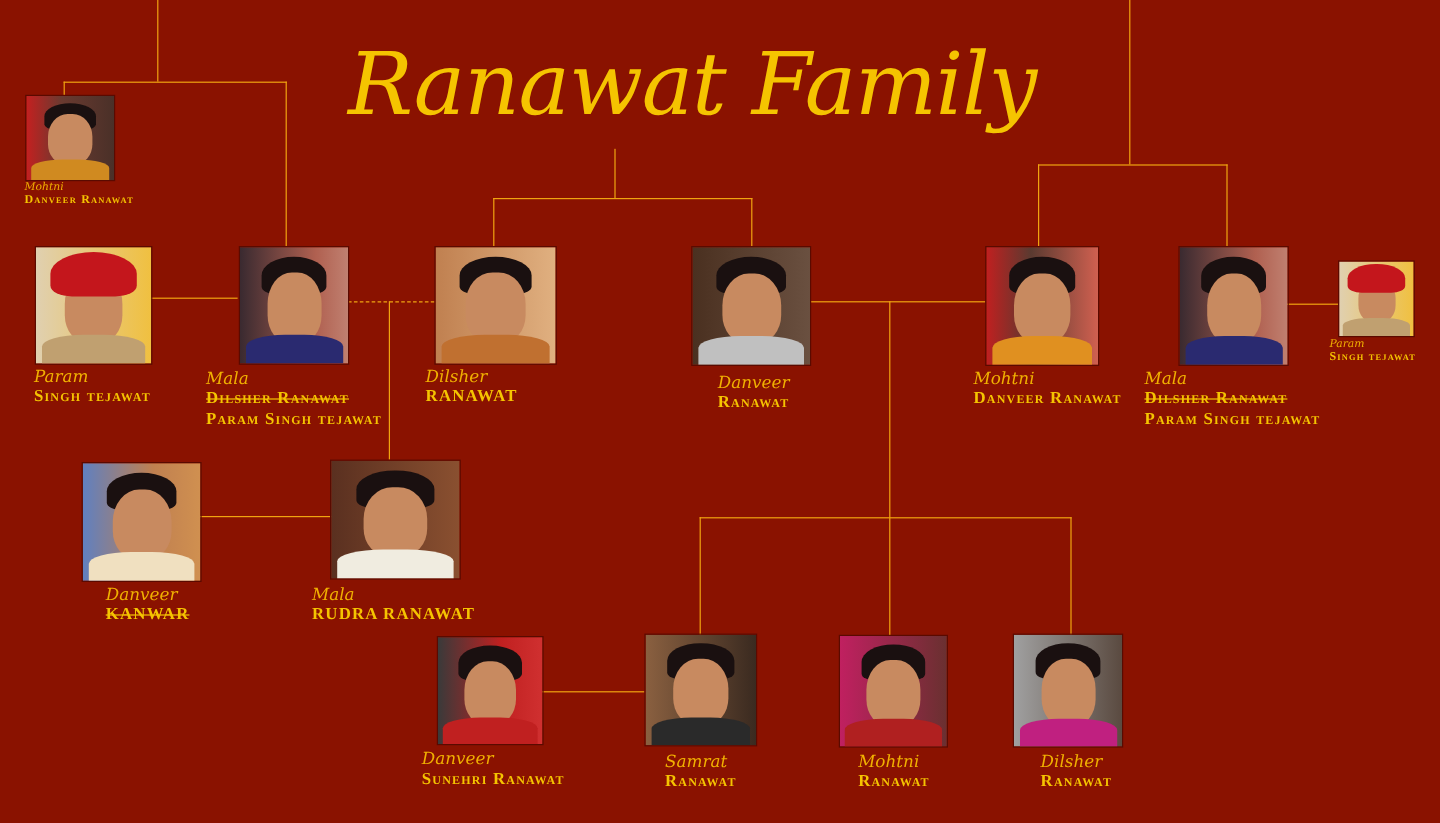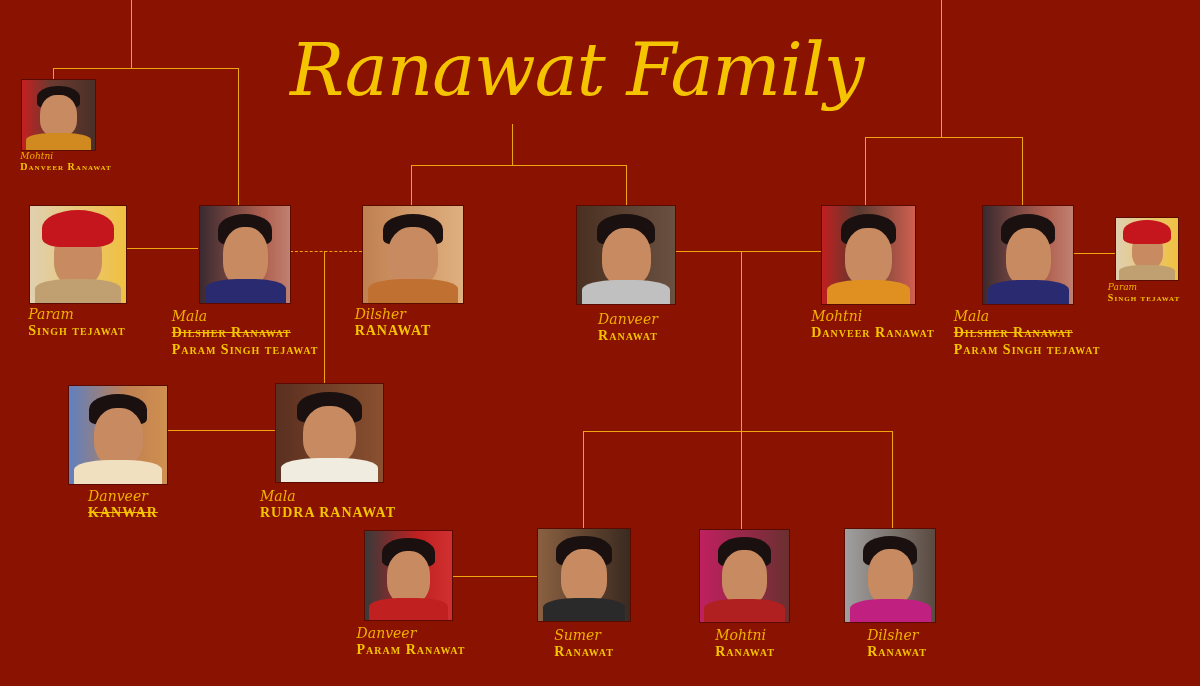--- a/index.html
+++ b/index.html
@@ -185,24 +185,24 @@
 <div class="label" style="left:123px;top:488px;">
   <span class="first">Danveer</span>
   <span class="last strike">KANWAR</span>
 </div>
 <div class="label" style="left:328px;top:488px;">
   <span class="first">Mala</span>
   <span class="last">RUDRA RANAWAT</span>
 </div>
 <div class="label" style="left:411px;top:625px;">
   <span class="first">Danveer</span>
-  <span class="last">Param Ranawat</span>
+  <span class="last">Sunehri Ranawat</span>
 </div>
 <div class="label" style="left:584px;top:627px;">
-  <span class="first">Sumer</span>
+  <span class="first">Samrat</span>
   <span class="last">Ranawat</span>
 </div>
 <div class="label" style="left:745px;top:627px;">
   <span class="first">Mohtni</span>
   <span class="last">Ranawat</span>
 </div>
 <div class="label" style="left:897px;top:627px;">
   <span class="first">Dilsher</span>
   <span class="last">Ranawat</span>
 </div>

